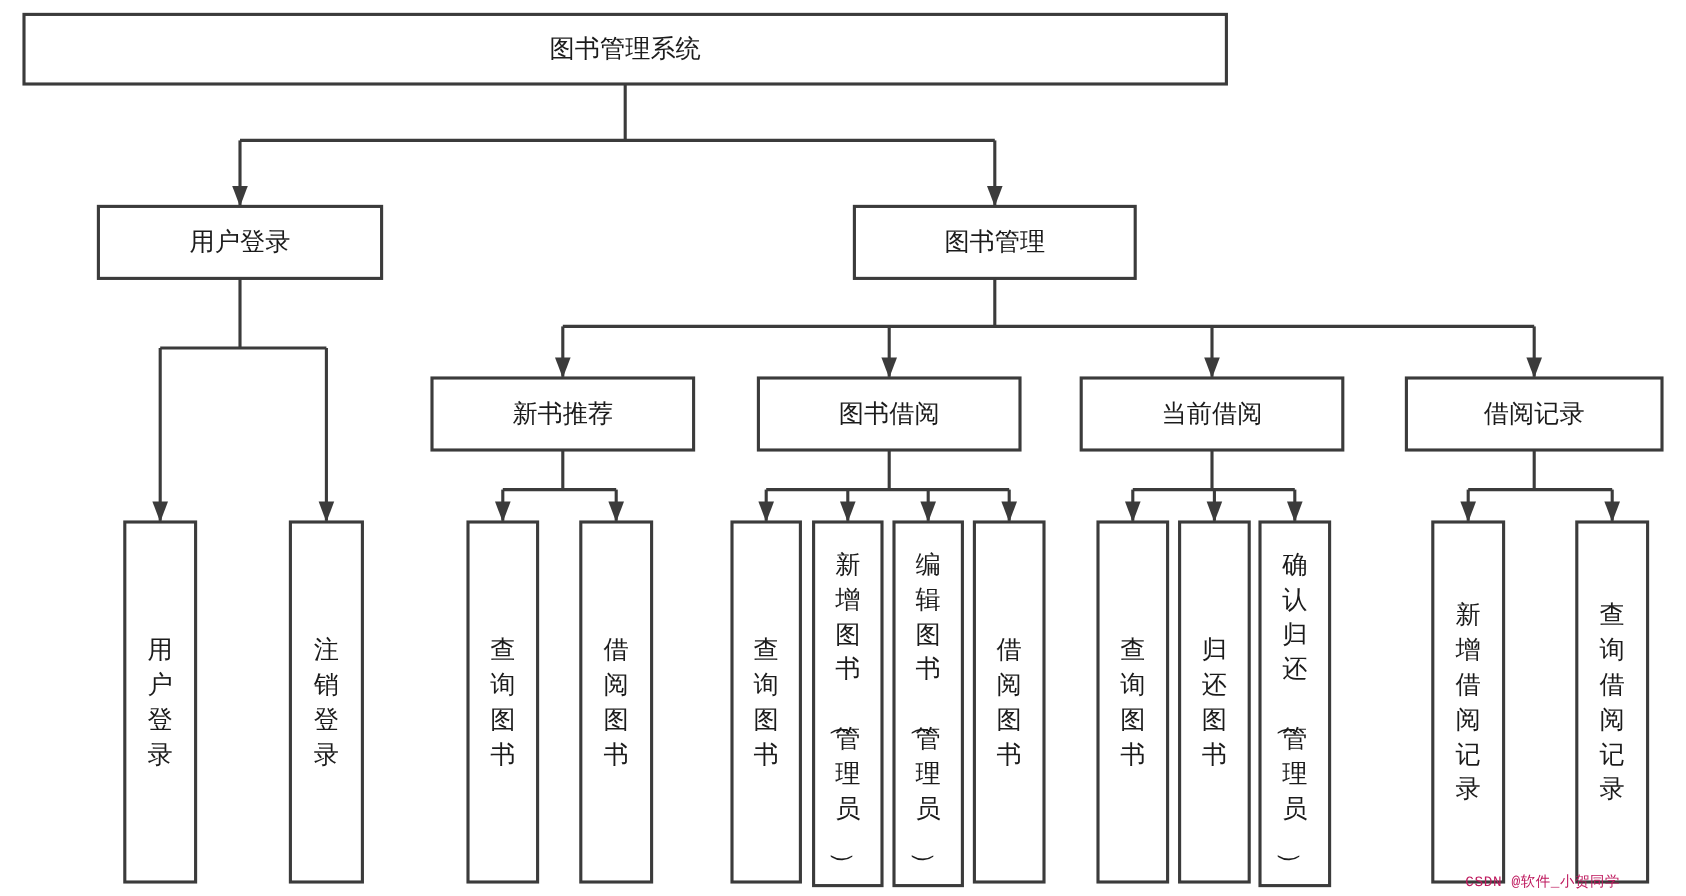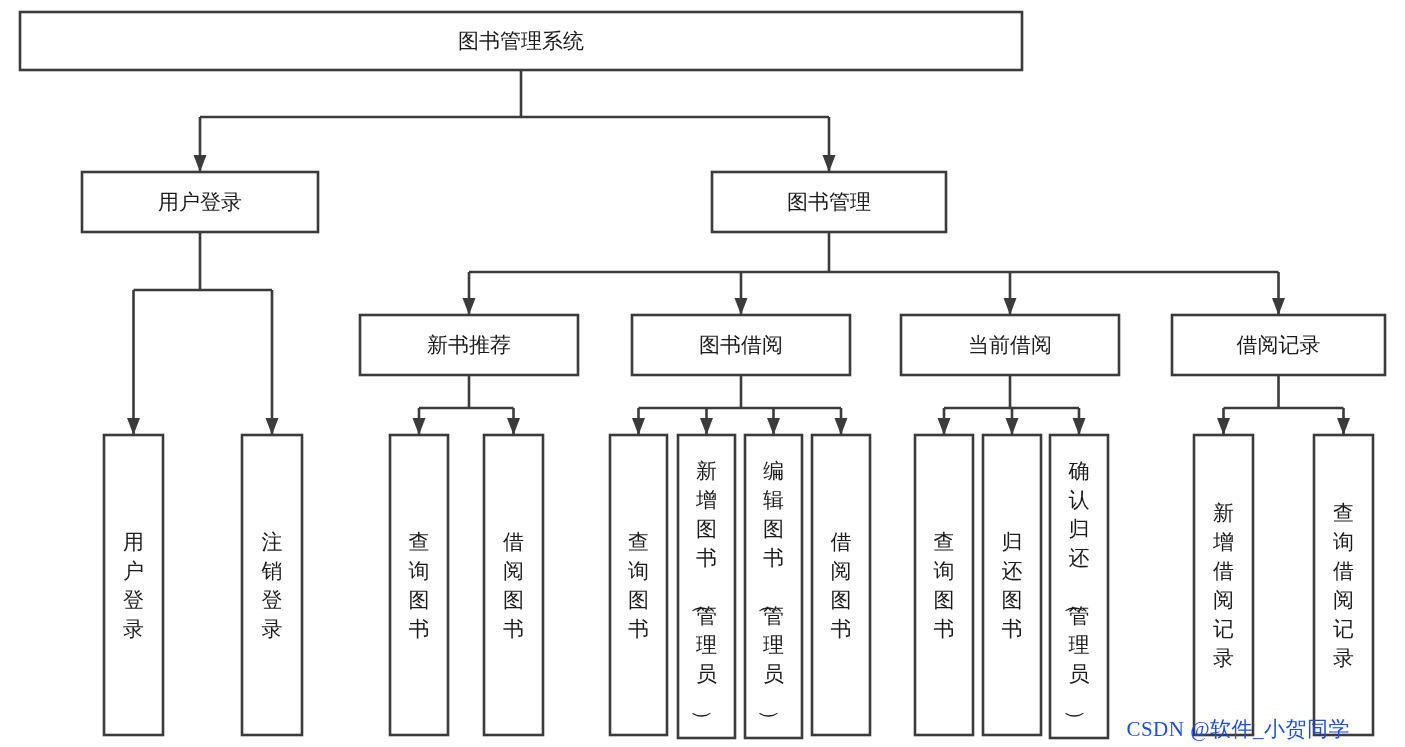--- a/index.html
+++ b/index.html
@@ -53,23 +53,23 @@
     stroke-linecap: butt;
   }
   .arrow-head {
     fill: #3b3b3b;
     stroke: none;
   }
   .watermark {
     position: absolute;
     right: 14px;
     bottom: 4px;
-    font-family: Liberation Serif, serif;
-    font-size: 21px;
-    color: #1d4ed8;
+    font-family: Liberation Mono, monospace;
+    font-size: 12px;
+    color: #be185d;
     letter-spacing: 0.5px;
     white-space: nowrap;
     user-select: none;
     pointer-events: none;
   }
 </style>
 </head>
 <body>
 
 <div id="diagram-root">

